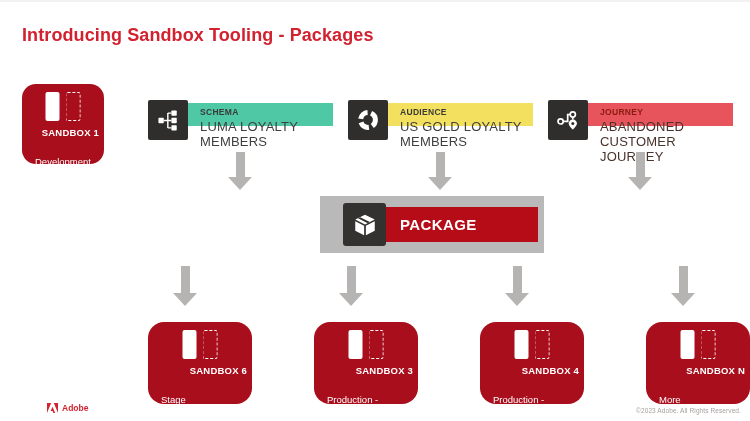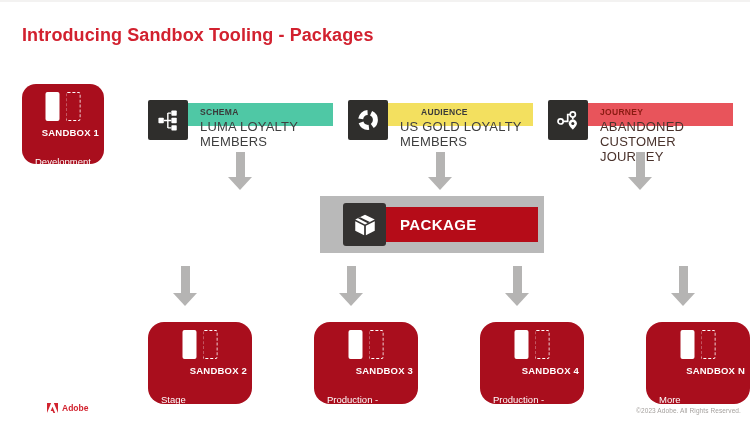--- a/index.html
+++ b/index.html
@@ -88,21 +88,21 @@
   </div>
 
   <div class="artifact u2">
     <div class="art-icon">
       <svg width="24" height="24" viewBox="0 0 24 24">
         <circle cx="12" cy="12" r="7.4" fill="none" stroke="#fff" stroke-width="5" stroke-dasharray="10 3.6" stroke-dashoffset="3"></circle>
         <circle cx="13.6" cy="9.6" r="1.7" fill="#2f2e2c"></circle>
       </svg>
     </div>
     <div class="art-bar" style="background: rgb(243, 224, 95);">
-      <div class="art-type" style="color: rgb(58, 58, 58); margin-left: 21px;">AUDIENCE</div>
+      <div class="art-type" style="color: rgb(58, 58, 58);">AUDIENCE</div>
       <div class="art-label" style="color: rgb(63, 63, 63);">US GOLD LOYALTY MEMBERS</div>
     </div>
   </div>
 
   <div class="artifact u3">
     <div class="art-icon">
       <svg width="24" height="24" viewBox="0 0 24 24">
         <circle cx="4.6" cy="13.4" r="2.6" fill="none" stroke="#fff" stroke-width="1.7"></circle>
         <path d="M7.3 13.4 h4.4 v-6.9 h2.4" fill="none" stroke="#fff" stroke-width="1.7"></path>
         <circle cx="16.8" cy="6.5" r="2.6" fill="none" stroke="#fff" stroke-width="1.7"></circle>
@@ -160,21 +160,21 @@
       <div class="shaft"></div>
       <div class="head"></div>
     </div>
 
   <div class="card row p1" style="background: rgb(169, 14, 29);">
     <div class="copy-icon">
         <span class="solid"></span>
         <span class="dashed"></span>
       </div>
     <div class="card-text">
-      <div class="card-name">SANDBOX 2</div>
+      <div class="card-name">SANDBOX 6</div>
       <div class="card-env">Stage</div>
     </div>
   </div>
   <div class="card row p2" style="background: rgb(169, 14, 29);">
     <div class="copy-icon">
         <span class="solid"></span>
         <span class="dashed"></span>
       </div>
     <div class="card-text">
       <div class="card-name">SANDBOX 3</div>

